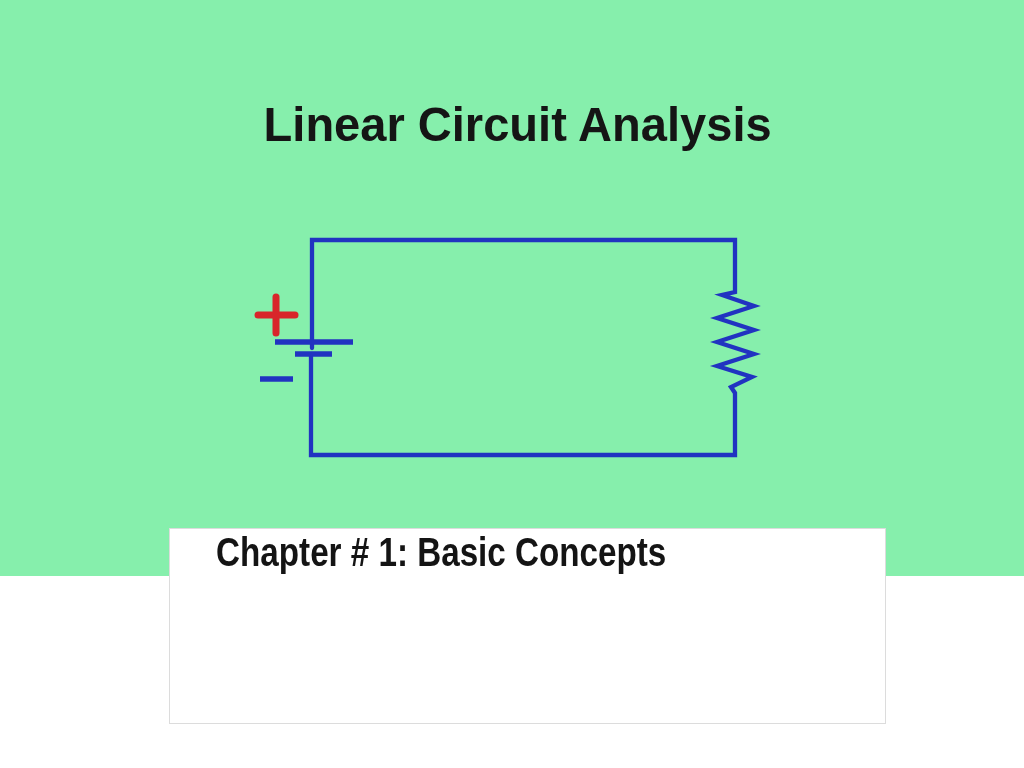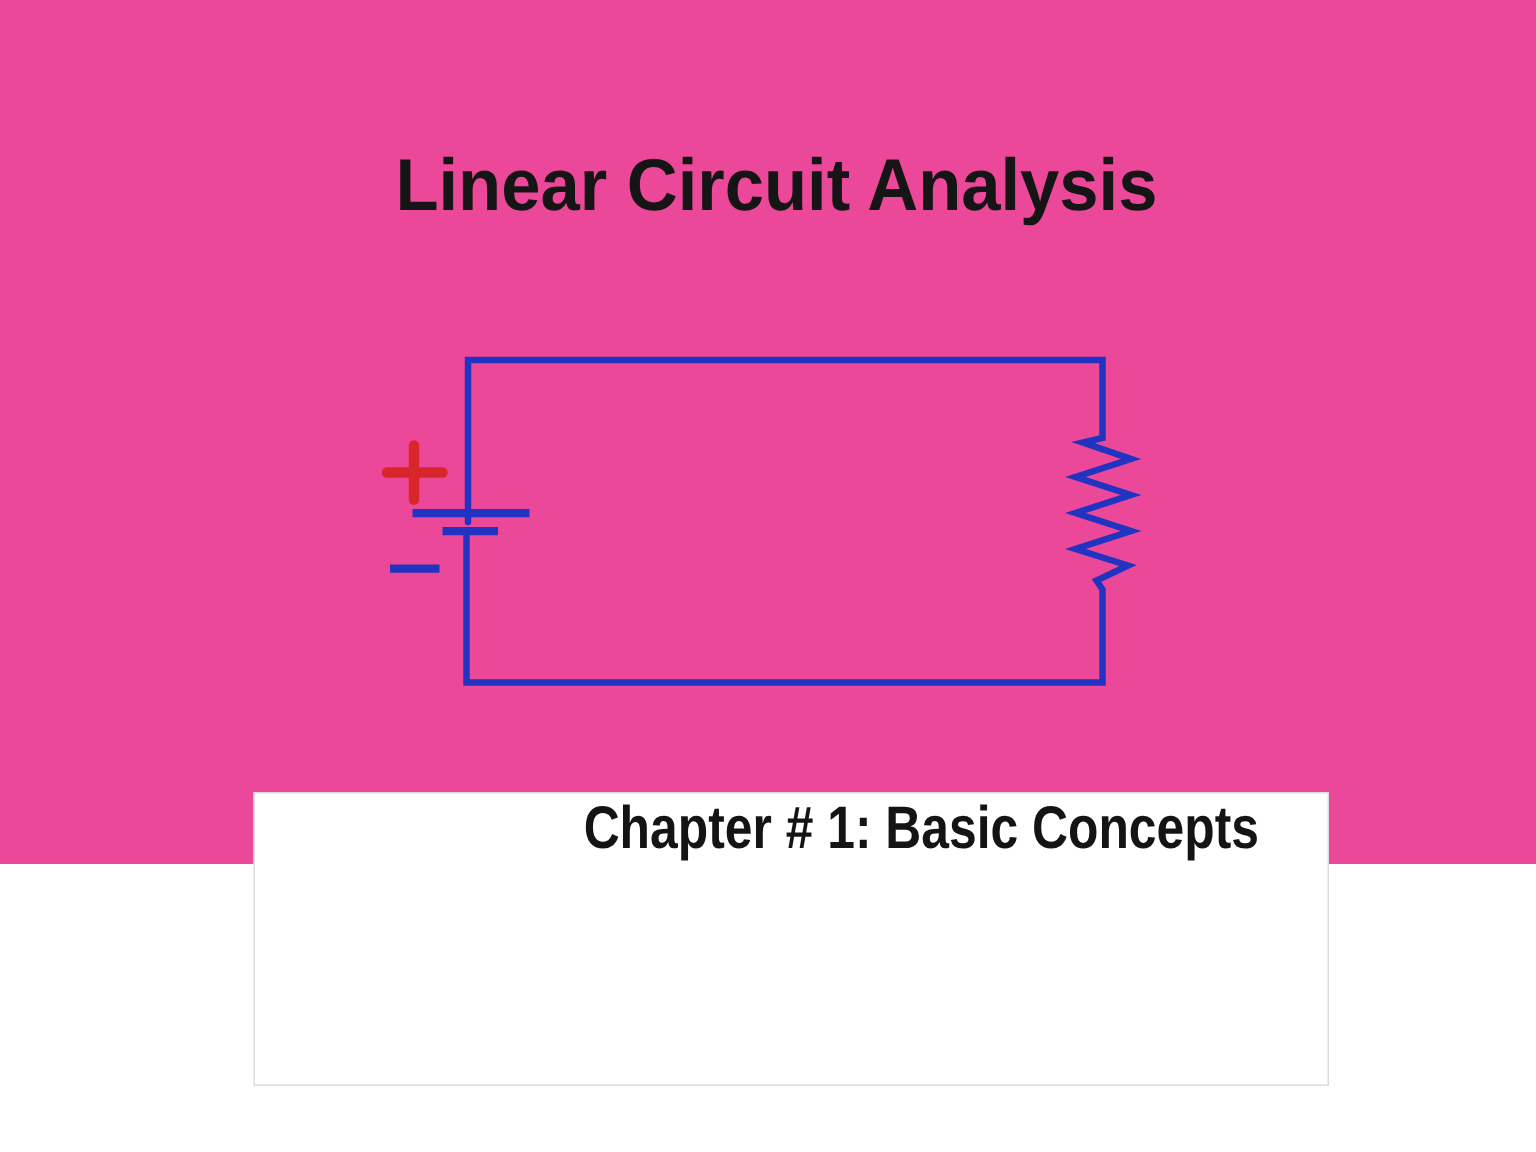--- a/index.html
+++ b/index.html
@@ -8,21 +8,21 @@
     width: 1024px;
     height: 768px;
     background: #ffffff;
     overflow: hidden;
     font-family: "Liberation Sans", sans-serif;
   }
   .slide {
     position: relative;
     width: 1024px;
     height: 576px;
-    background: #ec4899;
+    background: #86efac;
   }
   .slide-title {
     position: absolute;
     top: 100px;
     left: 6px;
     width: 1024px;
     text-align: center;
     font-weight: 700;
     font-size: 49px;
     line-height: 1;
@@ -48,21 +48,21 @@
     top: 528px;
     width: 717px;
     height: 196px;
     background: #ffffff;
     border: 1px solid #dcdcdc;
     box-sizing: border-box;
   }
   .caption-heading {
     margin-top: 3px;
     width: 100%;
-    text-align: right;
+    text-align: left;
     font-weight: 700;
     font-size: 40px;
     line-height: 1;
     color: #141414;
     white-space: nowrap;
   }
   .caption-heading .squeeze {
     display: inline-block;
     transform: scaleX(0.83);
     transform-origin: center;

